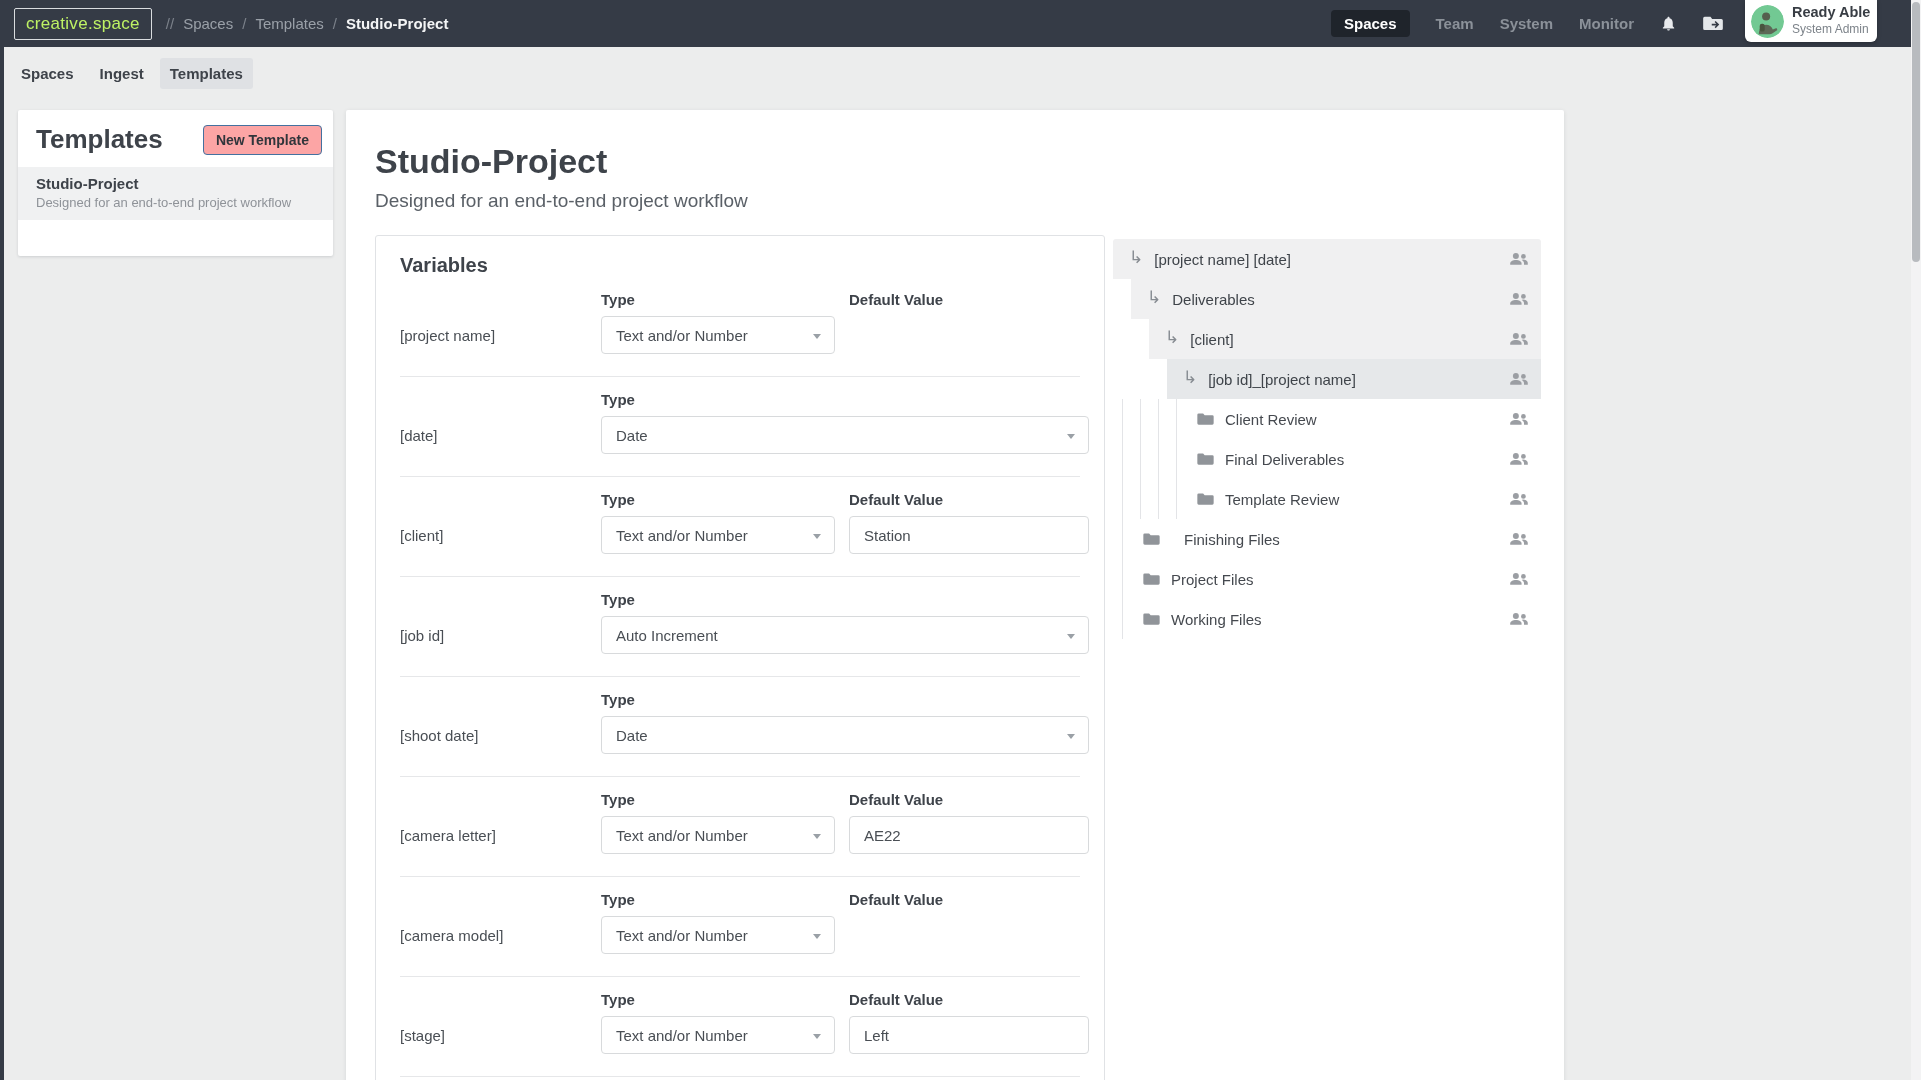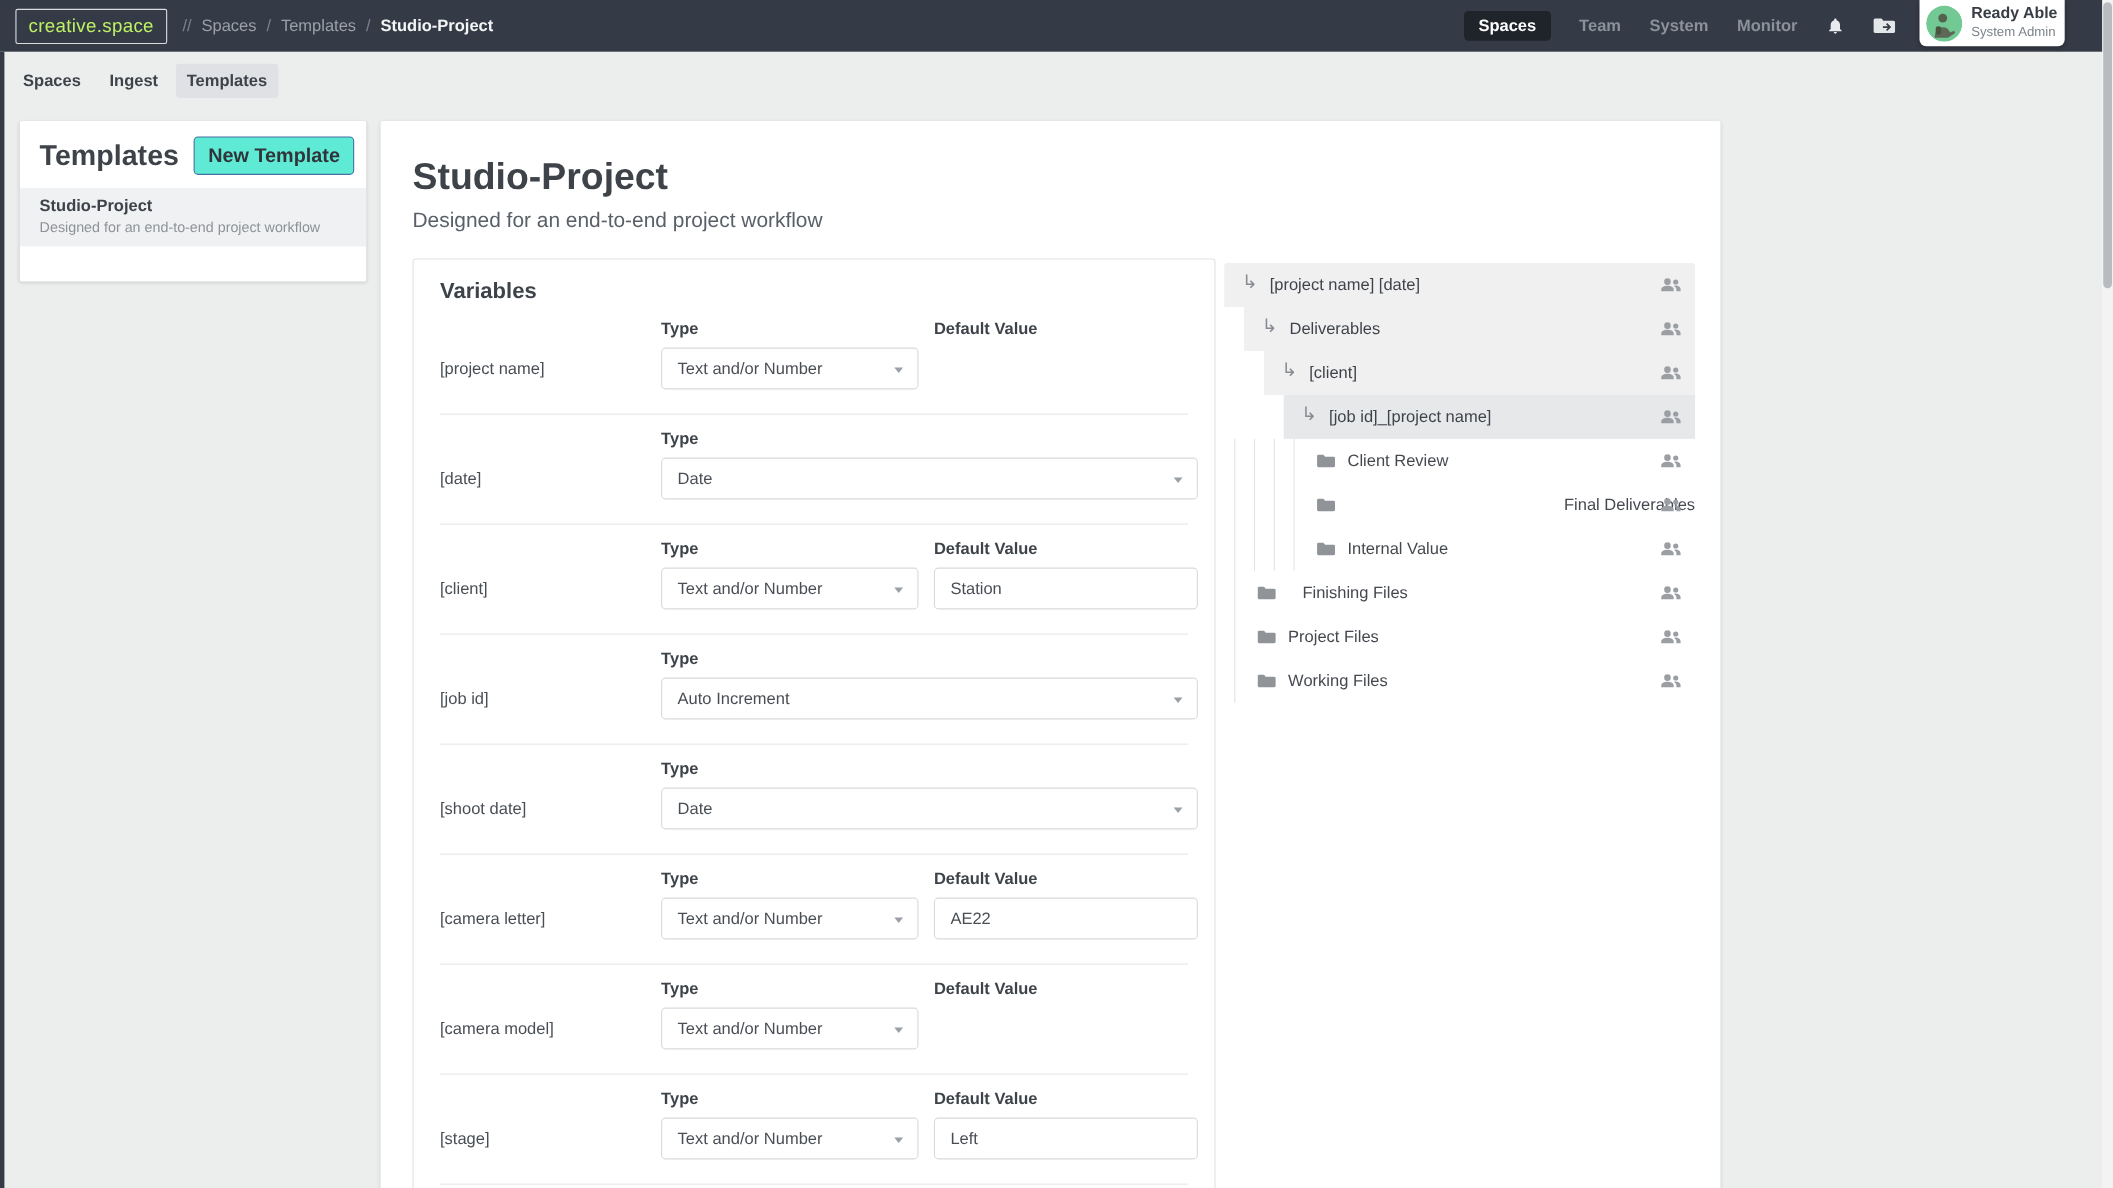--- a/index.html
+++ b/index.html
@@ -37,22 +37,22 @@
   .tab-bar { position:absolute; top:47px; left:0; right:0; height:53px; display:flex;
              align-items:center; padding-left:11px; gap:6px; }
   .tab { font-size:15px; font-weight:600; color:#3e434a; padding:7px 10px; border-radius:3px; cursor:pointer; }
   .tab.active { background:#dfe1e4; }
 
   
   .sidebar-card { position:absolute; left:18px; top:110px; width:315px; height:146px; background:#fff;
                   border-radius:2px; box-shadow:0 1px 3px rgba(20,30,40,.14); overflow:hidden; }
   .sidebar-head { display:flex; align-items:center; padding:14px 11px 12px 18px; }
   .sidebar-title { font-size:26px; font-weight:700; color:#3e434a; }
-  .new-template-btn { margin-left:auto; font-family:inherit; font-size:18px; font-weight:600; color:#30353b;
-                      background:#5eead4; border:1.5px solid #44719f; border-radius:4px; padding:6px 12px; cursor:pointer; }
+  .new-template-btn { margin-left:auto; font-family:inherit; font-size:14px; font-weight:600; color:#30353b;
+                      background:#fca5a5; border:1.5px solid #44719f; border-radius:4px; padding:6px 12px; cursor:pointer; }
   .side-item { padding:9px 18px; cursor:pointer; }
   .side-item .si-name { font-size:15px; font-weight:600; color:#3e434a; }
   .side-item .si-desc { font-size:13px; color:#8e9298; margin-top:3px; }
   .side-item.selected { background:#f0f1f2; padding-top:8px; padding-bottom:10px; }
 
   
   .main-card { position:absolute; left:346px; top:110px; width:1218px; height:1000px; background:#fff;
                border-radius:2px; box-shadow:0 1px 4px rgba(20,30,40,.10); padding:32px 0 0 29px; }
   .page-title { font-size:34px; font-weight:700; color:#3e434a; }
   .page-subtitle { font-size:19px; color:#5a6067; margin-top:9px; }
@@ -337,21 +337,21 @@
           <path d="M2.5 14.5v-1.5c0-2.5 3-4 6.5-4s6.5 1.5 6.5 4v1.5z"></path>
           <circle cx="17.6" cy="5" r="2.7"></circle>
           <path d="M17 8.7c3 0 5.6 1.3 5.6 3.6v2.2h-4.3v-1.5c0-1.7-.9-3-2.5-3.9z"></path>
         </svg></span>
     </div>
     <div class="tree-row">
       <div class="guide" style="left: 9px;"></div>
       <div class="guide" style="left: 27px;"></div>
       <div class="guide" style="left: 45px;"></div>
       <div class="guide" style="left: 63px;"></div>
-      <div class="tree-content" style="padding-left: 84px; justify-content: space-between;">
+      <div class="tree-content" style="padding-left: 84px;">
         <span class="folder-ic"><svg viewBox="0 0 20 16" width="17" height="14" fill="#909499">
             <path d="M2 1.5h5.2l1.8 2H18a1.6 1.6 0 0 1 1.6 1.6v8A1.6 1.6 0 0 1 18 14.7H2A1.6 1.6 0 0 1 .4 13.1V3.1A1.6 1.6 0 0 1 2 1.5z"></path>
           </svg></span>
         <span class="tree-label">Final Deliverables</span>
       </div>
       <span class="people-btn"><svg viewBox="0 0 24 16" width="21" height="14" fill="#9b9ea3">
           <circle cx="9" cy="4.6" r="3.4"></circle>
           <path d="M2.5 14.5v-1.5c0-2.5 3-4 6.5-4s6.5 1.5 6.5 4v1.5z"></path>
           <circle cx="17.6" cy="5" r="2.7"></circle>
           <path d="M17 8.7c3 0 5.6 1.3 5.6 3.6v2.2h-4.3v-1.5c0-1.7-.9-3-2.5-3.9z"></path>
@@ -359,21 +359,21 @@
     </div>
     <div class="tree-row">
       <div class="guide" style="left: 9px;"></div>
       <div class="guide" style="left: 27px;"></div>
       <div class="guide" style="left: 45px;"></div>
       <div class="guide" style="left: 63px;"></div>
       <div class="tree-content" style="padding-left: 84px;">
         <span class="folder-ic"><svg viewBox="0 0 20 16" width="17" height="14" fill="#909499">
             <path d="M2 1.5h5.2l1.8 2H18a1.6 1.6 0 0 1 1.6 1.6v8A1.6 1.6 0 0 1 18 14.7H2A1.6 1.6 0 0 1 .4 13.1V3.1A1.6 1.6 0 0 1 2 1.5z"></path>
           </svg></span>
-        <span class="tree-label">Internal Value</span>
+        <span class="tree-label">Template Review</span>
       </div>
       <span class="people-btn"><svg viewBox="0 0 24 16" width="21" height="14" fill="#9b9ea3">
           <circle cx="9" cy="4.6" r="3.4"></circle>
           <path d="M2.5 14.5v-1.5c0-2.5 3-4 6.5-4s6.5 1.5 6.5 4v1.5z"></path>
           <circle cx="17.6" cy="5" r="2.7"></circle>
           <path d="M17 8.7c3 0 5.6 1.3 5.6 3.6v2.2h-4.3v-1.5c0-1.7-.9-3-2.5-3.9z"></path>
         </svg></span>
     </div>
     <div class="tree-row">
       <div class="guide" style="left: 9px;"></div>

